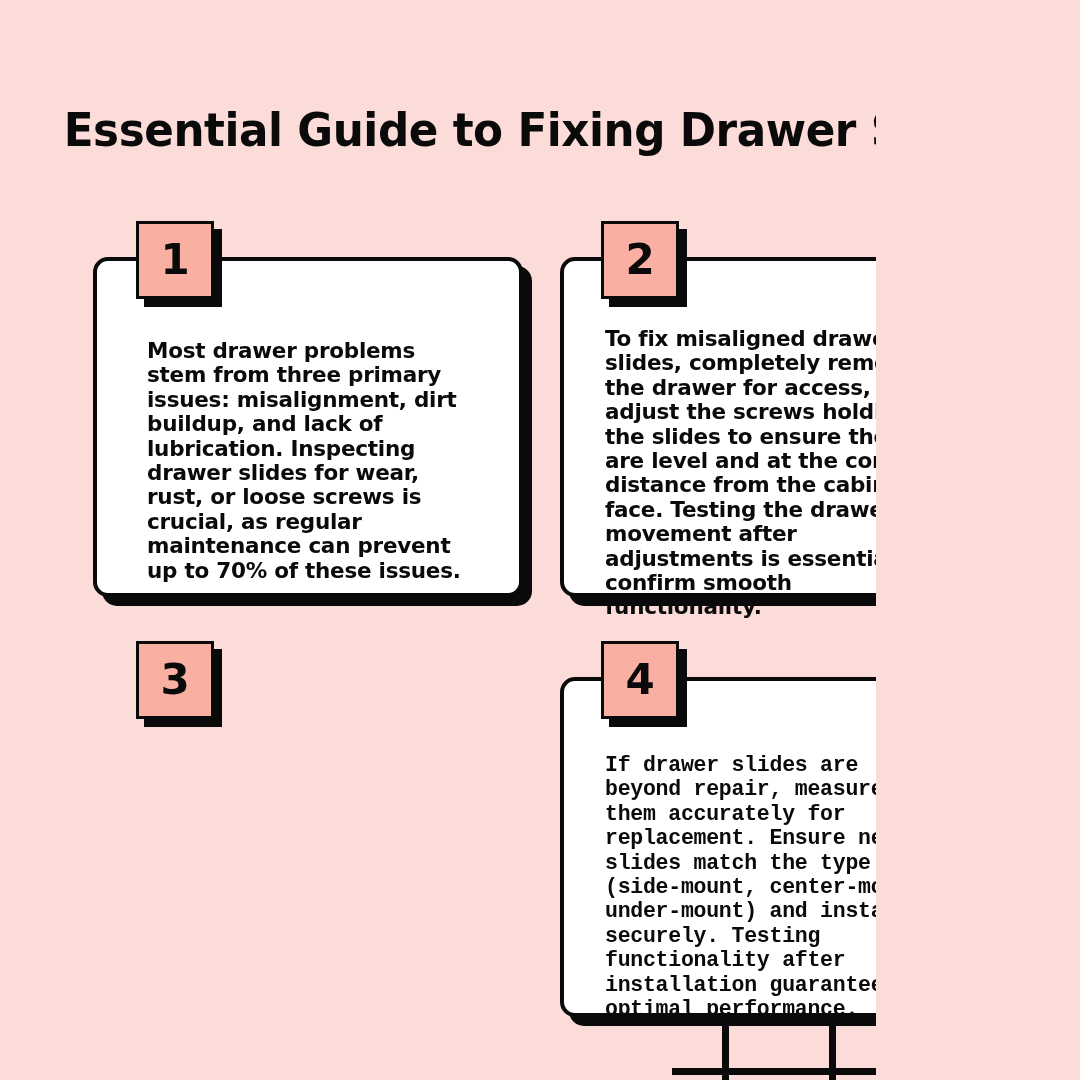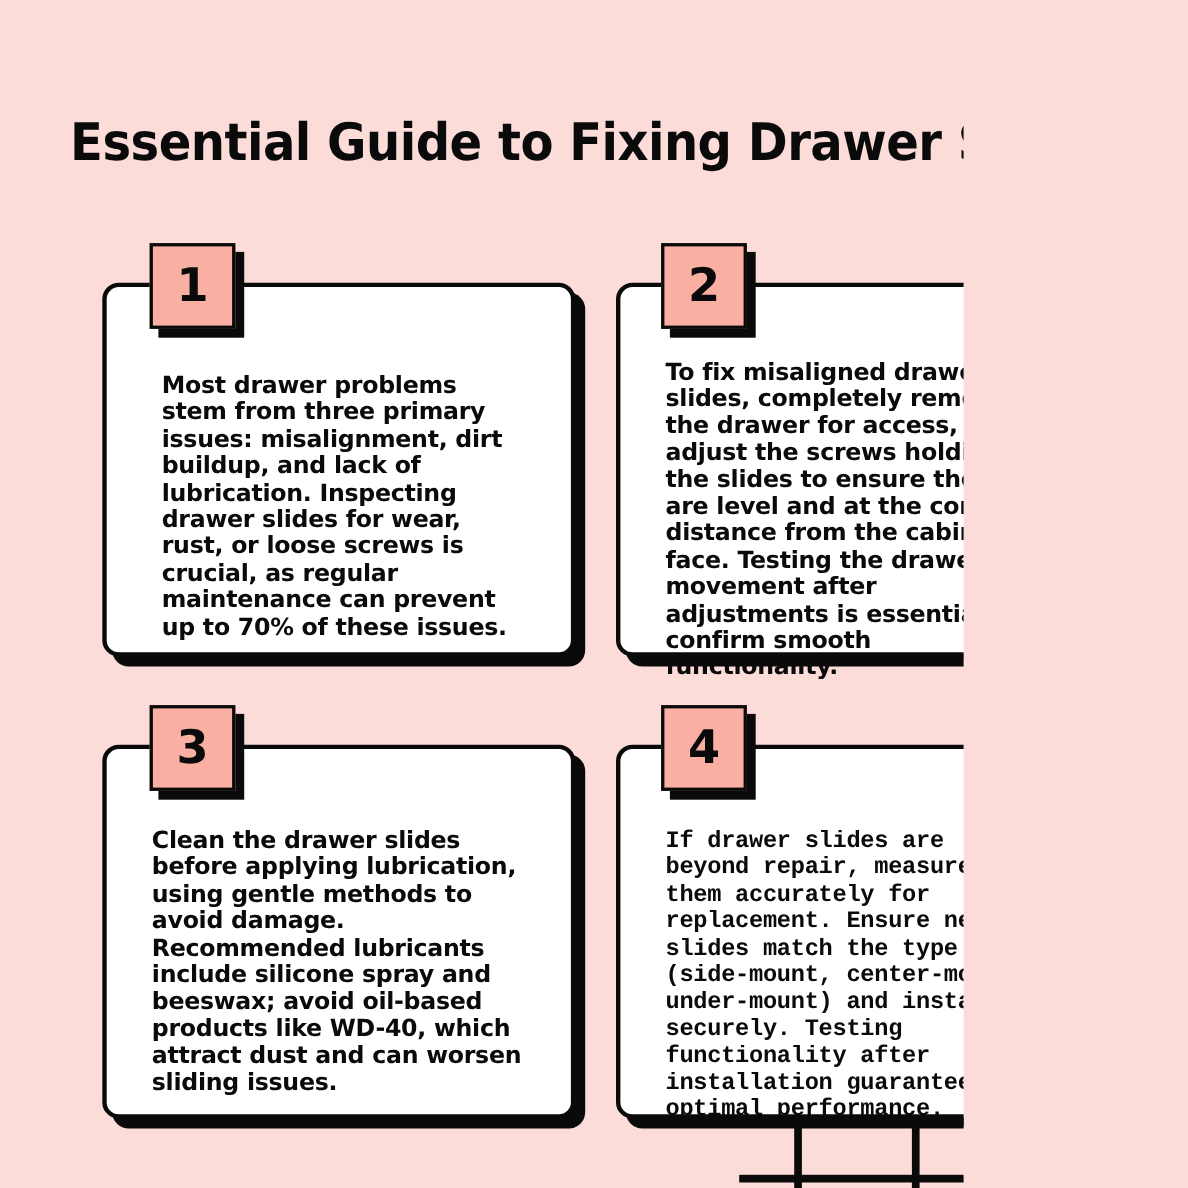--- a/index.html
+++ b/index.html
@@ -135,23 +135,20 @@
   <div class="card card-1">
     <div class="card-body">Most drawer problems stem from three primary issues: misalignment, dirt buildup, and lack of lubrication. Inspecting drawer slides for wear, rust, or loose screws is crucial, as regular maintenance can prevent up to 70% of these issues.</div>
   </div>
   <div class="badge badge-1">1</div>
 
   <div class="card card-2">
     <div class="card-body">To fix misaligned drawer slides, completely remove the drawer for access, adjust the screws holding the slides to ensure they are level and at the correct distance from the cabinet face. Testing the drawer movement after adjustments is essential to confirm smooth functionality.</div>
   </div>
   <div class="badge badge-2">2</div>
 
-  <div class="card card-3">
-    <div class="card-body">Clean the drawer slides before applying lubrication, using gentle methods to avoid damage. Recommended lubricants include silicone spray and beeswax; avoid oil-based products like WD-40, which attract dust and can worsen sliding issues.</div>
-  </div>
   <div class="badge badge-3">3</div>
 
   <div class="card card-4">
     <div class="card-body">If drawer slides are beyond repair, measure them accurately for replacement. Ensure new slides match the type (side-mount, center-mount, under-mount) and install securely. Testing functionality after installation guarantees optimal performance.</div>
   </div>
   <div class="badge badge-4">4</div>
 
 </div>
 
 </body></html>

